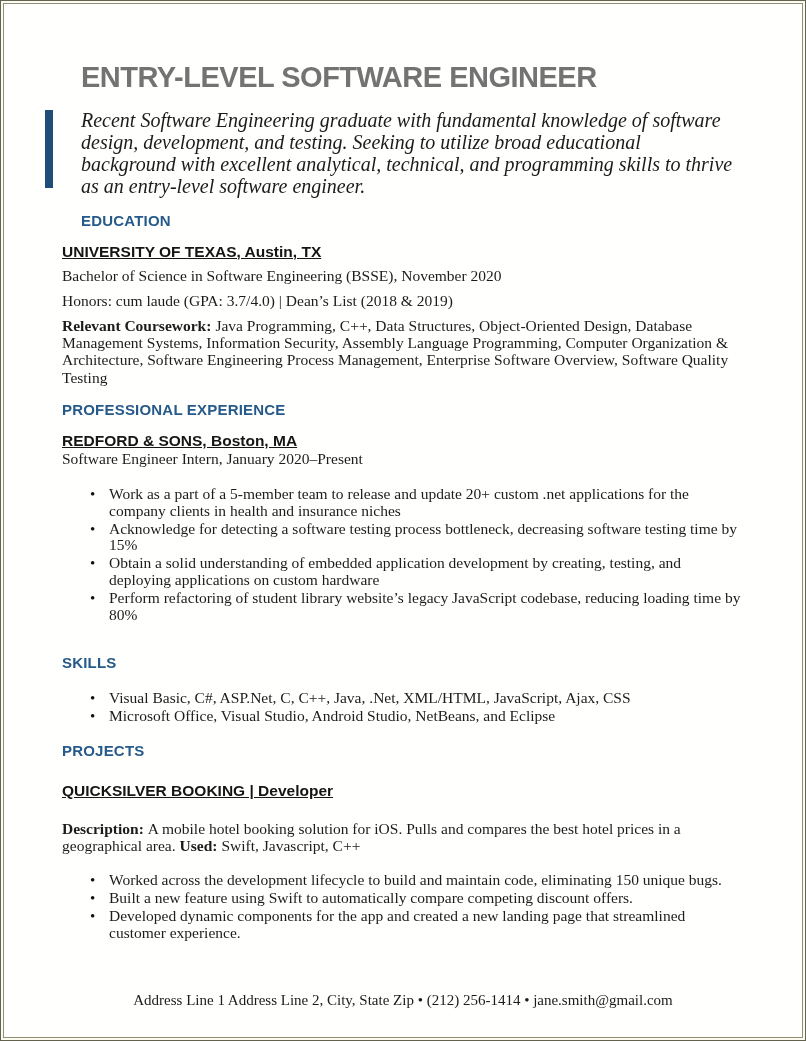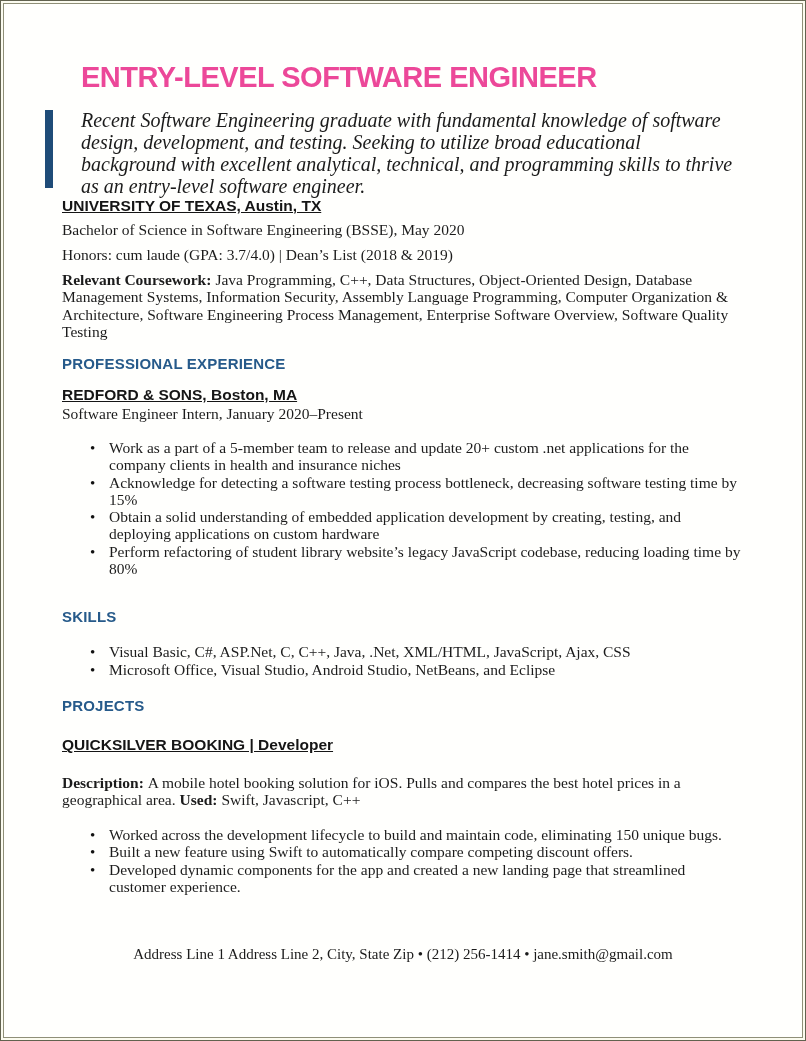--- a/index.html
+++ b/index.html
@@ -31,21 +31,21 @@
     font-size: 15.5px;
     line-height: 1.12;
   }
   .doc-title {
     margin: 8px 0 0 19px;
     font-family: "Liberation Sans", sans-serif;
     font-weight: bold;
     font-size: 29px;
     letter-spacing: -0.5px;
     line-height: 1.1;
-    color: #ec4899;
+    color: #737373;
   }
   .summary-wrap {
     position: relative;
     margin: 15px 0 0 19px;
     max-width: 652px;
   }
   .accent-bar {
     position: absolute;
     left: -36px;
     top: 1px;
@@ -116,23 +116,24 @@
   <div class="page-inner">
     <div class="content">
 
       <h1 class="doc-title">ENTRY-LEVEL SOFTWARE ENGINEER</h1>
 
       <div class="summary-wrap">
         <div class="accent-bar"></div>
         <p class="summary">Recent Software Engineering graduate with fundamental knowledge of software design, development, and testing. Seeking to utilize broad educational background with excellent analytical, technical, and programming skills to thrive as an entry-level software engineer.</p>
       </div>
 
+      <h2 class="section-heading indented">EDUCATION</h2>
 
       <p class="org-line">UNIVERSITY OF TEXAS, Austin, TX</p>
-      <p class="body-line">Bachelor of Science in Software Engineering (BSSE), May 2020</p>
+      <p class="body-line">Bachelor of Science in Software Engineering (BSSE), November 2020</p>
       <p class="body-line">Honors: cum laude (GPA: 3.7/4.0) | Dean’s List (2018 &amp; 2019)</p>
       <p class="para"><span class="b">Relevant Coursework:</span><span class="ml">Java Programming, C++, Data Structures, Object-Oriented Design, Database Management Systems, Information Security, Assembly Language Programming, Computer Organization &amp; Architecture, Software Engineering Process Management, Enterprise Software Overview, Software Quality Testing</span></p>
 
       <h2 class="section-heading">PROFESSIONAL EXPERIENCE</h2>
 
       <p class="org-line tight">REDFORD &amp; SONS, Boston, MA</p>
       <p class="body-line role-line">Software Engineer Intern, January 2020–Present</p>
 
       <ul class="bullets">
         <li>Work as a part of a 5-member team to release and update 20+ custom .net applications for the company clients in health and insurance niches</li>

